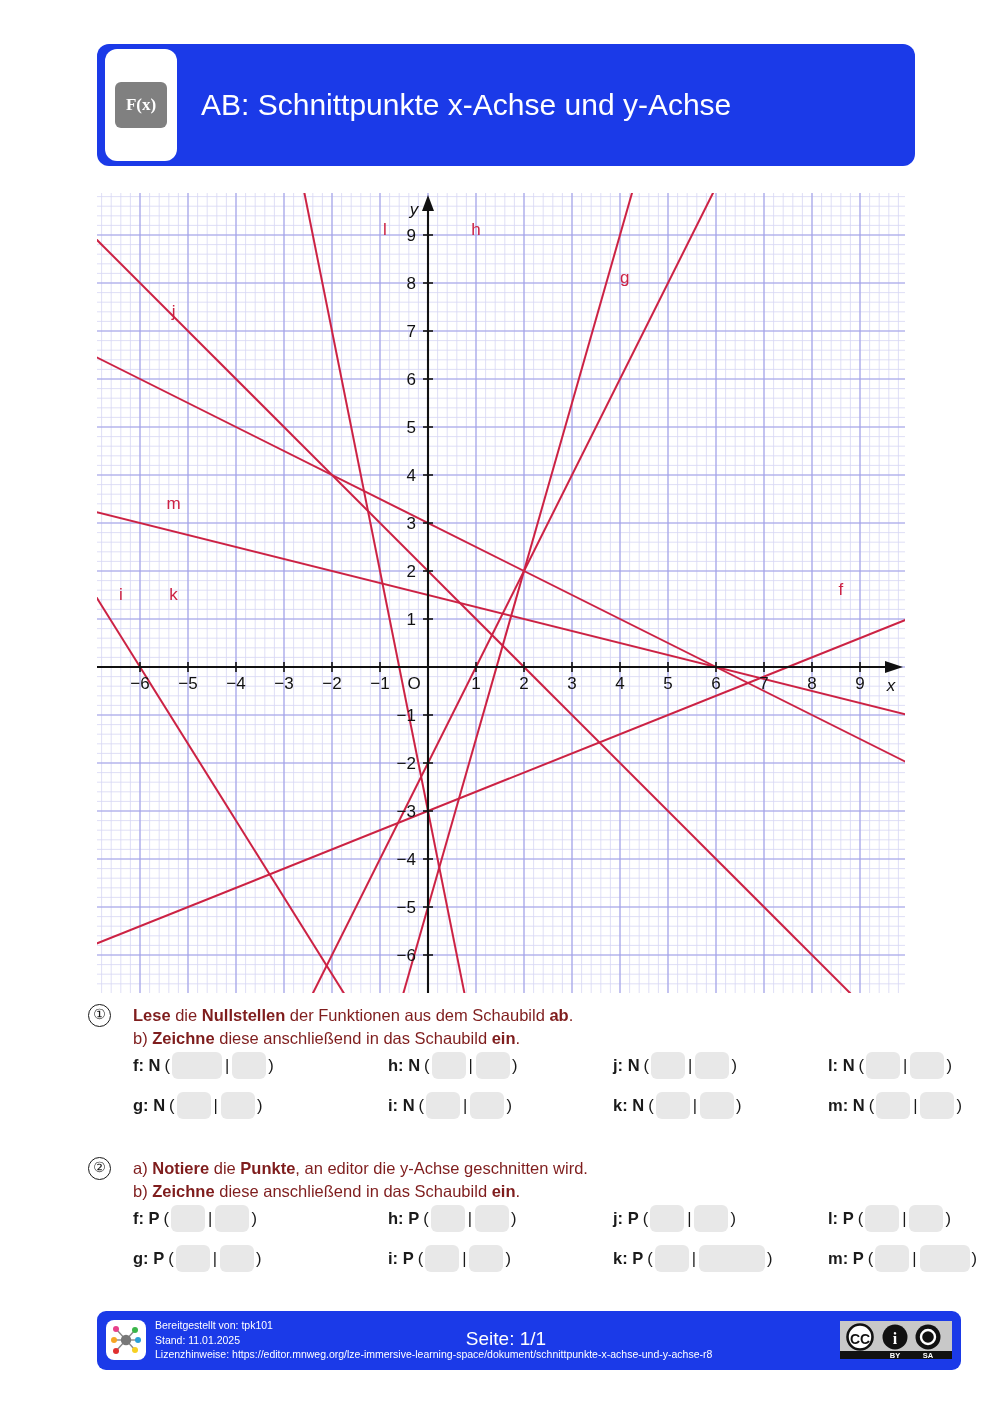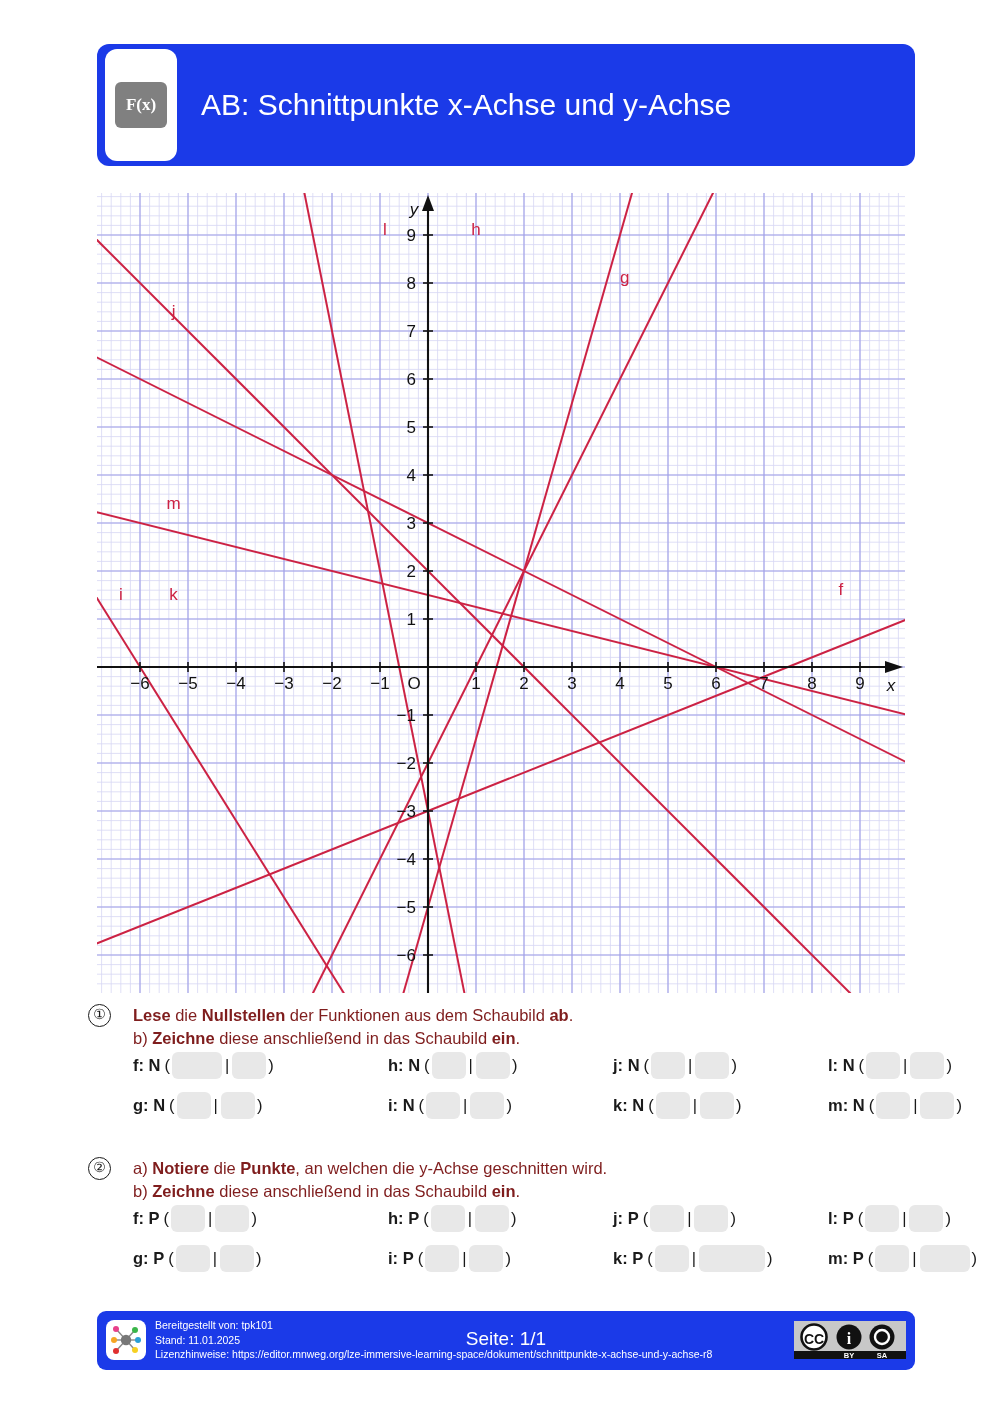--- a/index.html
+++ b/index.html
@@ -55,21 +55,21 @@
   .blank{
     display:inline-block;background:#e8e8e8;border-radius:6px;
     height:27px;vertical-align:middle;
   }
   .paren{padding:0 2px;}
   .bar{padding:0 3px;color:#1a1a1a;}
 
   
   .footer{
     position:absolute;left:97px;top:1311px;width:818px;height:59px;
-    background:#1B3AE8;border-radius:9px;
+    background:#1B3AE8;border-radius:9px;padding-left:46px;
   }
   .footer-logo{
     position:absolute;left:9px;top:9px;width:40px;height:40px;
     background:#ffffff;border-radius:8px;
   }
   .footer-meta{
     position:absolute;left:58px;top:7px;
     color:#ffffff;font-size:10.5px;line-height:14.5px;
   }
   .footer-page{
@@ -474,21 +474,21 @@
             <span class="blank" style="width: 34px;"></span>
             <span class="paren">)</span>
           </div>
         </div>
       </div>
   </div>
 
   <div class="ex" style="top:1157px;">
     <div class="ex-num">②</div>
     <div class="ex-lines">
-      <div id="ex2a"><span>a) </span><b>Notiere</b><span> die </span><b>Punkte</b><span>, an welchen die y-Achse geschnitten wird.</span></div>
+      <div id="ex2a"><span>a) </span><b>Notiere</b><span> die </span><b>Punkte</b><span>, an editor die y-Achse geschnitten wird.</span></div>
       <div id="ex2b"><span>b) </span><b>Zeichne</b><span> diese anschließend in das Schaubild </span><b>ein</b><span>.</span></div>
     </div>
     <div class="answers" id="ex2-answers" style="top:48px;">
         <div class="ans-row">
           <div class="ans-cell" style="left: 45px;">
             <span class="ans-lbl">f: P </span>
             <span class="paren">(</span>
             <span class="blank" style="width: 34px;"></span>
             <span class="bar">|</span>
             <span class="blank" style="width: 34px;"></span>

